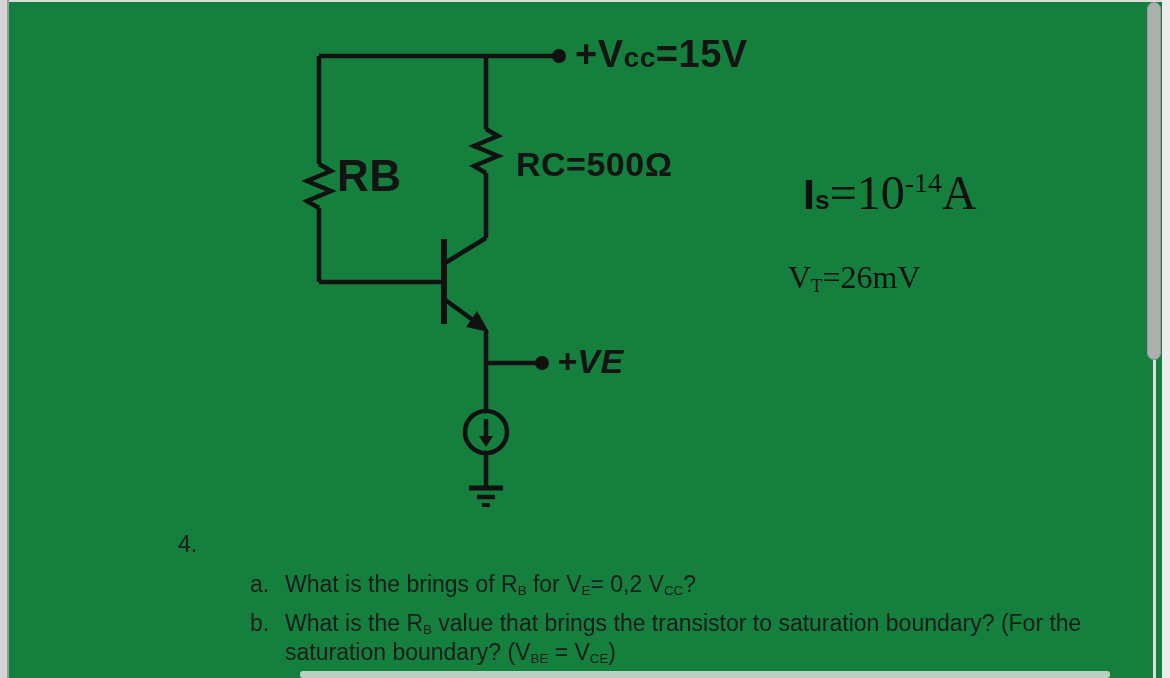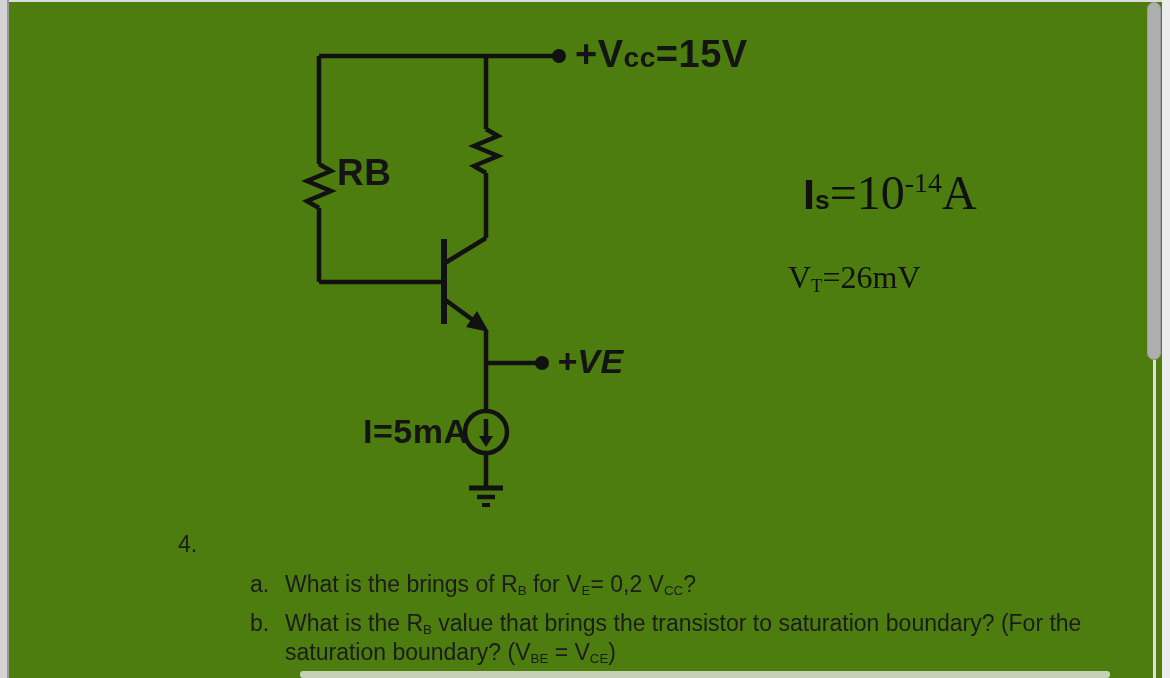--- a/index.html
+++ b/index.html
@@ -1,33 +1,33 @@
 <!DOCTYPE html>
 <html><head>
 <meta charset="utf-8">
 <style>
   html,body{margin:0;padding:0;background:#fff;}
   #screen{
-    position:relative;width:1170px;height:678px;background:#4d7c0f;
+    position:relative;width:1170px;height:678px;background:#15803d;
     overflow:hidden;font-family:"Liberation Sans",sans-serif;color:#141414;
   }
   
   .left-gutter{position:absolute;left:0;top:0;width:7px;height:678px;background:#d4d4d4;}
   .left-border{position:absolute;left:7px;top:0;width:2px;height:678px;background:#9a9a9a;}
   .top-border{position:absolute;left:9px;top:0;width:1154px;height:2px;background:#dcdcdc;}
   .right-gutter{position:absolute;left:1162px;top:0;width:8px;height:678px;background:#ececec;}
   .scroll-line{position:absolute;left:1153px;top:360px;width:3px;height:318px;background:#dedede;}
   .scroll-thumb{position:absolute;left:1147px;top:2px;width:14px;height:358px;background:#aeaeae;
     border:1px solid #9c9c9c;border-radius:7px;box-sizing:border-box;}
   
   .circuit-svg{position:absolute;left:0;top:0;}
   
   .clabel{position:absolute;line-height:1;font-weight:700;letter-spacing:.5px;white-space:nowrap;}
   .lab-vcc{left:575px;top:35px;font-size:38px;}
-  .lab-rb{left:337px;top:154px;font-size:37px;}
+  .lab-rb{left:337px;top:154px;font-size:44px;}
   .lab-rc{left:516px;top:147px;font-size:34px;}
   .lab-ve{left:557px;top:344px;font-size:34px;font-style:italic;}
   .lab-i{left:363px;top:414px;font-size:34px;}
   
   .param{position:absolute;line-height:1;white-space:nowrap;color:#101010;}
   .p-beta{left:806px;top:88px;font-size:37px;font-family:"Liberation Sans",sans-serif;font-weight:700;}
   .p-is{left:803px;top:169px;font-size:48px;font-family:"Liberation Serif",serif;}
   .p-vt{left:788px;top:261px;font-size:32px;font-family:"Liberation Serif",serif;}
   
   .smallcap{font-size:.74em;}
@@ -92,22 +92,22 @@
     <g fill="#111" stroke="none">
       <circle cx="559" cy="56" r="7"></circle>
       <circle cx="542" cy="363" r="7"></circle>
       <polygon points="489,332 466,327 477,311"></polygon>
       <polygon points="486,447 479,436 493,436"></polygon>
     </g>
   </svg>
 
   <div class="clabel lab-vcc"><span>+V</span><span class="smallcap">cc</span><span>=15V</span></div>
   <div class="clabel lab-rb">RB</div>
+  <div class="clabel lab-rc">RC=500Ω</div>
   <div class="clabel lab-ve">+VE</div>
-  <div class="clabel lab-i">I=5mA</div>
 
   <div class="param p-is"><span class="symbol-main">I</span><span class="symbol-sub">s</span><span>=10</span><span class="sup">-14</span><span>A</span></div>
   <div class="param p-vt"><span>V</span><span class="sub">T</span><span>=26mV</span></div>
 
   <div class="qtext q4-num">4.</div>
 
   <div class="qtext qa-num">a.</div>
   <div class="qtext qa-txt"><span>What is the brings of R</span><span class="sub">B</span><span> for V</span><span class="sub">E</span><span>= 0,2 V</span><span class="sub">CC</span><span>?</span></div>
 
   <div class="qtext qb-num">b.</div>

